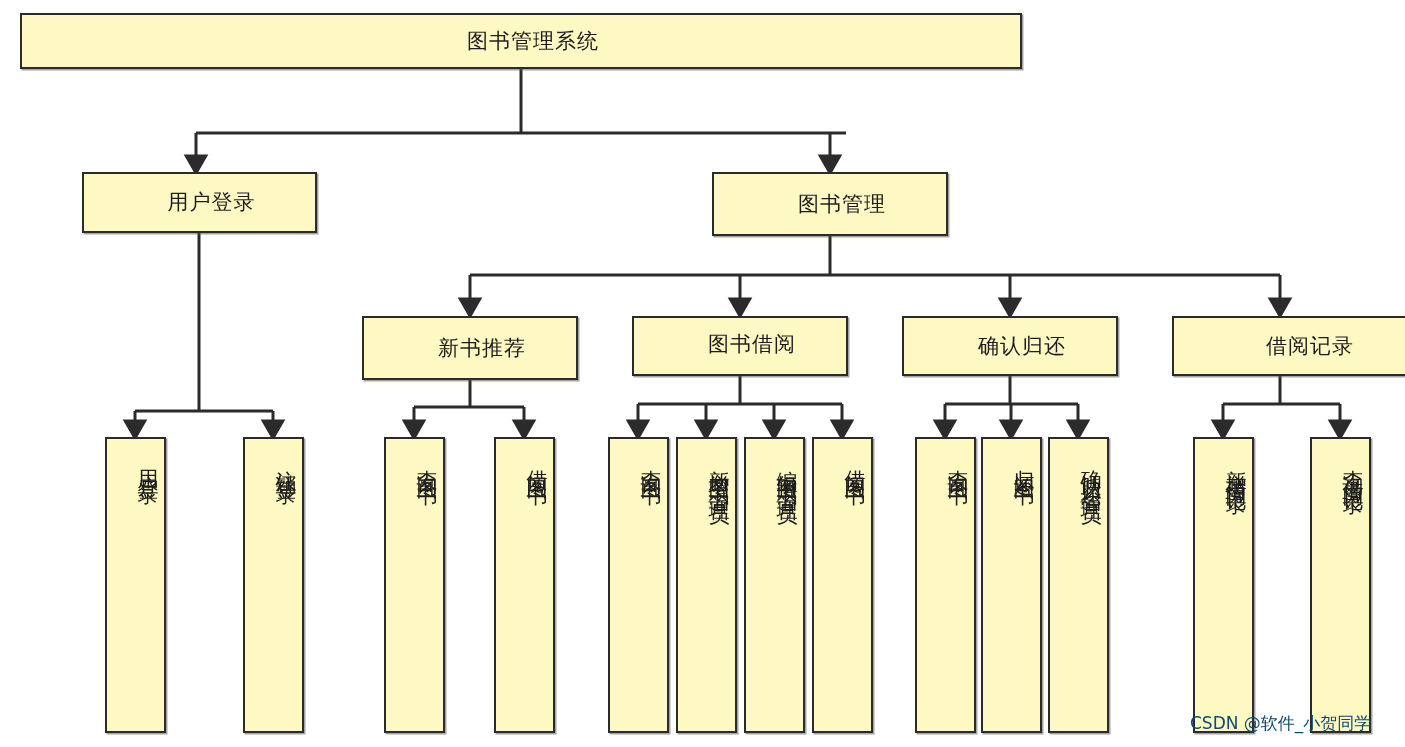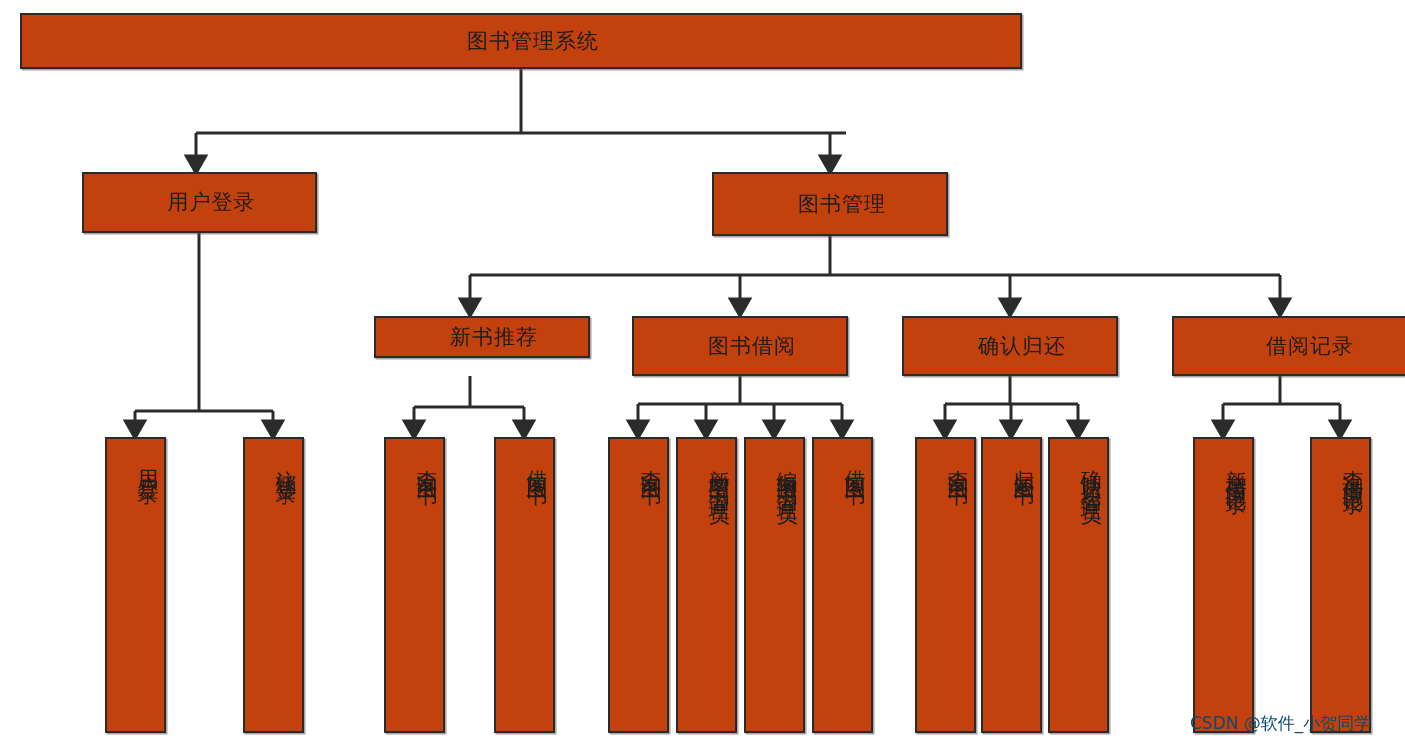--- a/index.html
+++ b/index.html
@@ -22,21 +22,21 @@
     position: absolute;
     left: 0;
     top: 0;
     width: 1405px;
     height: 747px;
     pointer-events: none;
   }
   .node {
     position: absolute;
     box-sizing: border-box;
-    background: #c2410c;
+    background: #fef9c3;
     border: 2px solid #2b2b2b;
     box-shadow: 1.5px 1.5px 0 rgba(90,90,90,0.55);
     display: flex;
     align-items: center;
     justify-content: center;
     z-index: 2;
     padding-left: 24px;
   }
   .node-label {
     color: #1d1d1d;
@@ -131,25 +131,25 @@
   </div>
 
   <div class="node horizontal" style="left:82px; top:172px; width:235px; height:61px;">
     <span class="node-label">用户登录</span>
   </div>
 
   <div class="node horizontal" style="left:712px; top:172px; width:236px; height:64px;">
     <span class="node-label">图书管理</span>
   </div>
 
-  <div class="node horizontal" style="left:362px; top:316px; width:216px; height:42px;margin-left:12px;">
+  <div class="node horizontal" style="left:362px; top:316px; width:216px; height:64px;">
     <span class="node-label">新书推荐</span>
   </div>
 
-  <div class="node horizontal" style="left:632px; top:316px; width:216px; height:60px;">
+  <div class="node horizontal" style="left:632px; top:316px; width:216px; height:60px;font-family:Liberation Mono, monospace;">
     <span class="node-label">图书借阅</span>
   </div>
 
   <div class="node horizontal" style="left:902px; top:316px; width:216px; height:60px;">
     <span class="node-label">确认归还</span>
   </div>
 
   <div class="node horizontal" style="left:1172px; top:316px; width:252px; height:60px;">
     <span class="node-label">借阅记录</span>
   </div>

